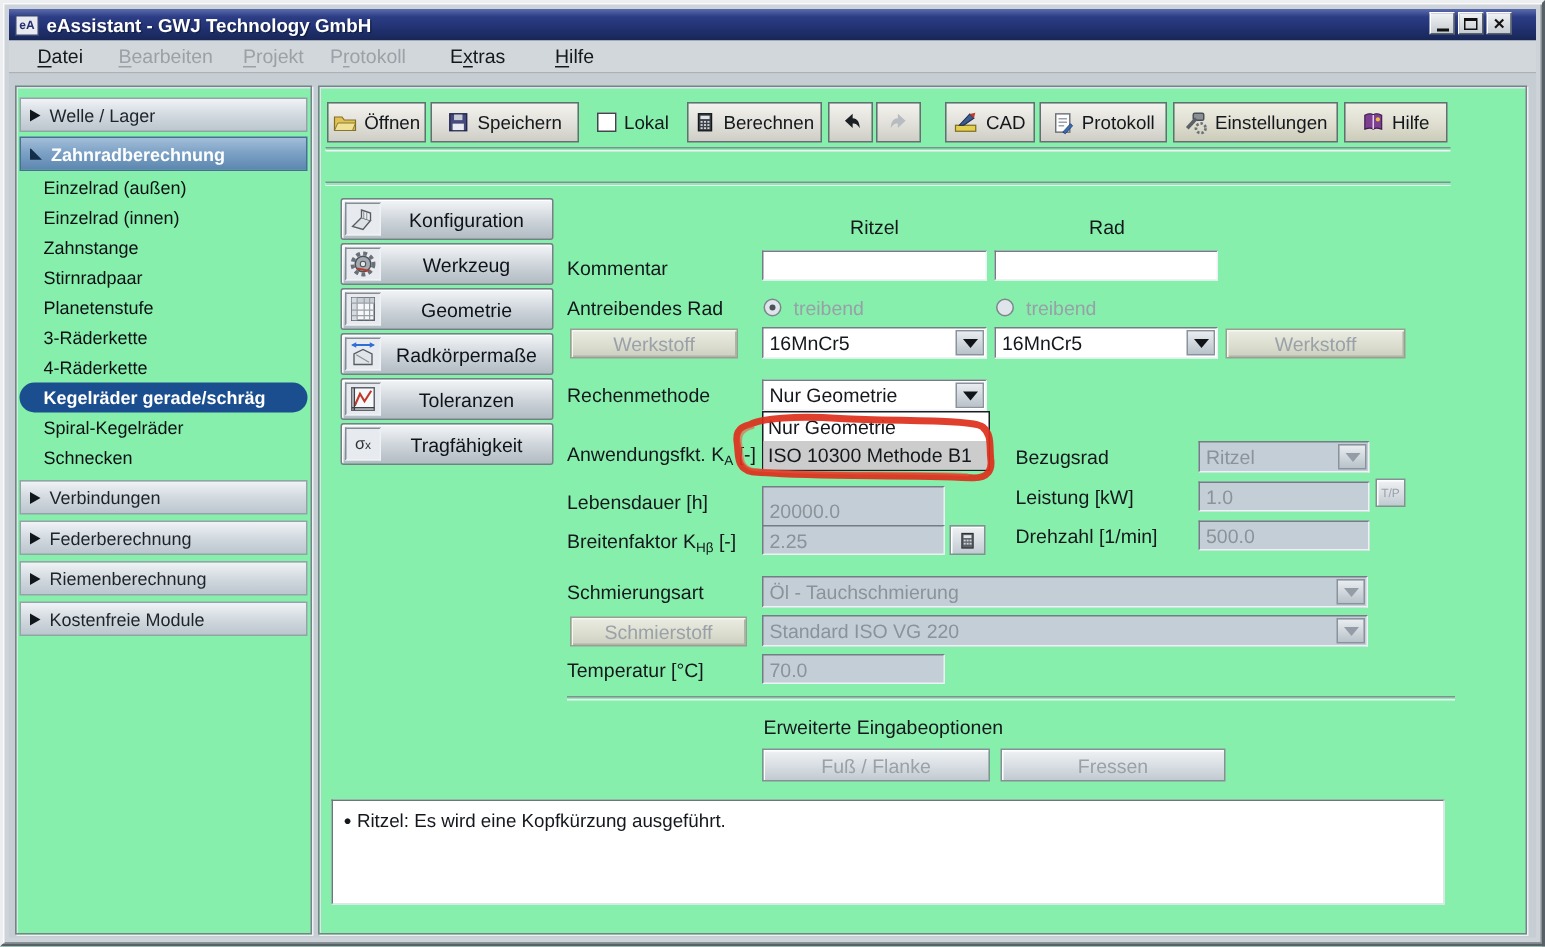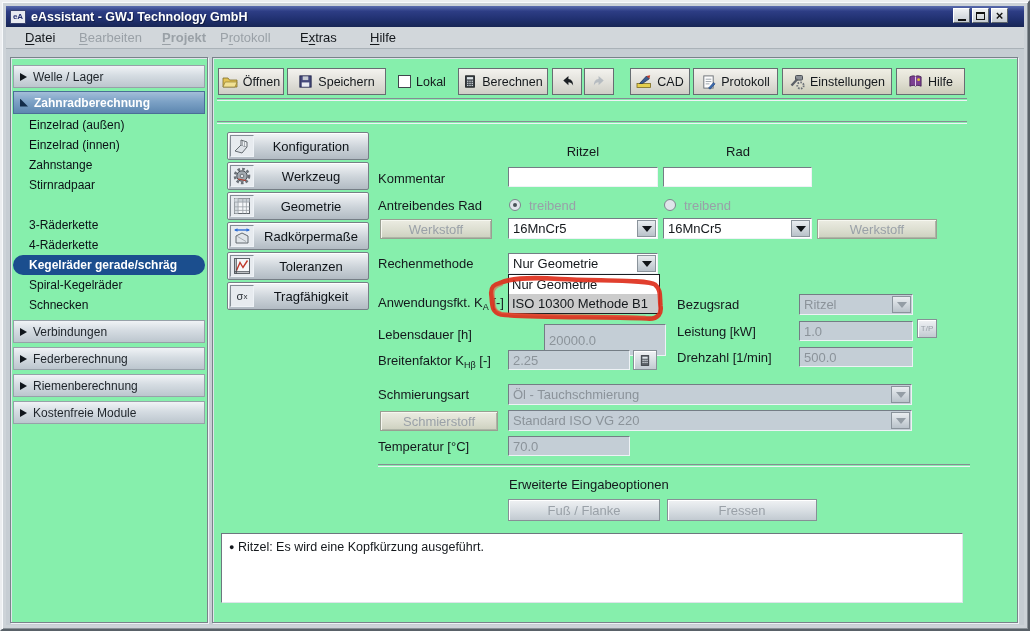--- a/index.html
+++ b/index.html
@@ -127,41 +127,42 @@
   <div class="winbtn" style="left:970px;">
       <div class="glyph-max"></div>
     </div>
   <div class="winbtn" style="left:989px;">
       <div class="glyph-close">×</div>
     </div>
 
   <div class="menubar">
     <div class="menu-item" style="left:19px;"><span></span><u>D</u><span>atei</span></div>
     <div class="menu-item dis" style="left:73px;"><span></span><u>B</u><span>earbeiten</span></div>
-    <div class="menu-item dis" style="left:156px;font-weight:bold;"><span></span><u>P</u><span>rojekt</span></div>
+    <div class="menu-item dis" style="left:156px;"><span></span><u>P</u><span>rojekt</span></div>
     <div class="menu-item dis" style="left:214px;"><span>P</span><u>r</u><span>otokoll</span></div>
     <div class="menu-item" style="left:294px;"><span>E</span><u>x</u><span>tras</span></div>
     <div class="menu-item" style="left:364px;"><span></span><u>H</u><span>ilfe</span></div>
   </div>
 
   <div class="appbg"></div>
 
   <div class="panel" style="left:8px; top:55px; width:198px; height:566px;">
     <div class="sb-header" style="top:7px;">
       <span class="tri-right"></span>
       <span>Welle / Lager</span>
     </div>
     <div class="sb-header open" style="top:33px;">
       <span class="tri-open"></span>
       <span>Zahnradberechnung</span>
     </div>
     <div class="sb-item" style="top:57px;">Einzelrad (außen)</div>
     <div class="sb-item" style="top:77px;">Einzelrad (innen)</div>
     <div class="sb-item" style="top:97px;">Zahnstange</div>
     <div class="sb-item" style="top:117px;">Stirnradpaar</div>
+    <div class="sb-item" style="top:137px;">Planetenstufe</div>
     <div class="sb-item" style="top:157px;">3-Räderkette</div>
     <div class="sb-item" style="top:177px;">4-Räderkette</div>
     <div class="sb-item sel" style="top:197px;border-radius:10px;">Kegelräder gerade/schräg</div>
     <div class="sb-item" style="top:217px;">Spiral-Kegelräder</div>
     <div class="sb-item" style="top:237px;">Schnecken</div>
     <div class="sb-header" style="top:262px;">
       <span class="tri-right"></span>
       <span>Verbindungen</span>
     </div>
     <div class="sb-header" style="top:289px;">
@@ -378,21 +379,21 @@
 
   <div class="lbl" style="left:376px; top:293px;"><span>Anwendungsfkt. K</span><span class="sub">A</span><span> [-]</span></div>
 
   <div class="lbl" style="left:675px; top:295px;">Bezugsrad</div>
   <div class="field dis" style="left:797px; top:292px; width:114px; height:21px;">
     <span>Ritzel</span>
     <span class="combo-arrow dis"></span>
   </div>
 
   <div class="lbl" style="left:376px; top:325px;">Lebensdauer [h]</div>
-  <div class="field dis" style="left:506px; top:322px; width:122px; height:32px;margin-left:36px;">20000.0</div>
+  <div class="field dis" style="left:506px; top:322px; width:122px; height:32px;">20000.0</div>
   <div class="lbl" style="left:675px; top:322px;">Leistung [kW]</div>
   <div class="field dis" style="left:797px; top:319px; width:114px; height:20px;">1.0</div>
   <div class="gbtn2" style="left:915px; top:317px; width:20px; height:19px; font-size:8px;">T/P</div>
 
   <div class="lbl" style="left:376px; top:351px;"><span>Breitenfaktor K</span><span class="sub">Hβ</span><span> [-]</span></div>
   <div class="field dis" style="left:506px; top:348px; width:122px; height:20px;">2.25</div>
   <div class="gbtn2" style="left:631px; top:348px; width:24px; height:20px;">
     <svg width="12" height="13" viewBox="0 0 16 16">
         <rect x="3" y="1.5" width="10" height="13" fill="#5c6268" stroke="#2c3036"></rect>
         <rect x="4.5" y="3" width="7" height="2.6" fill="#e0e6ea"></rect>

